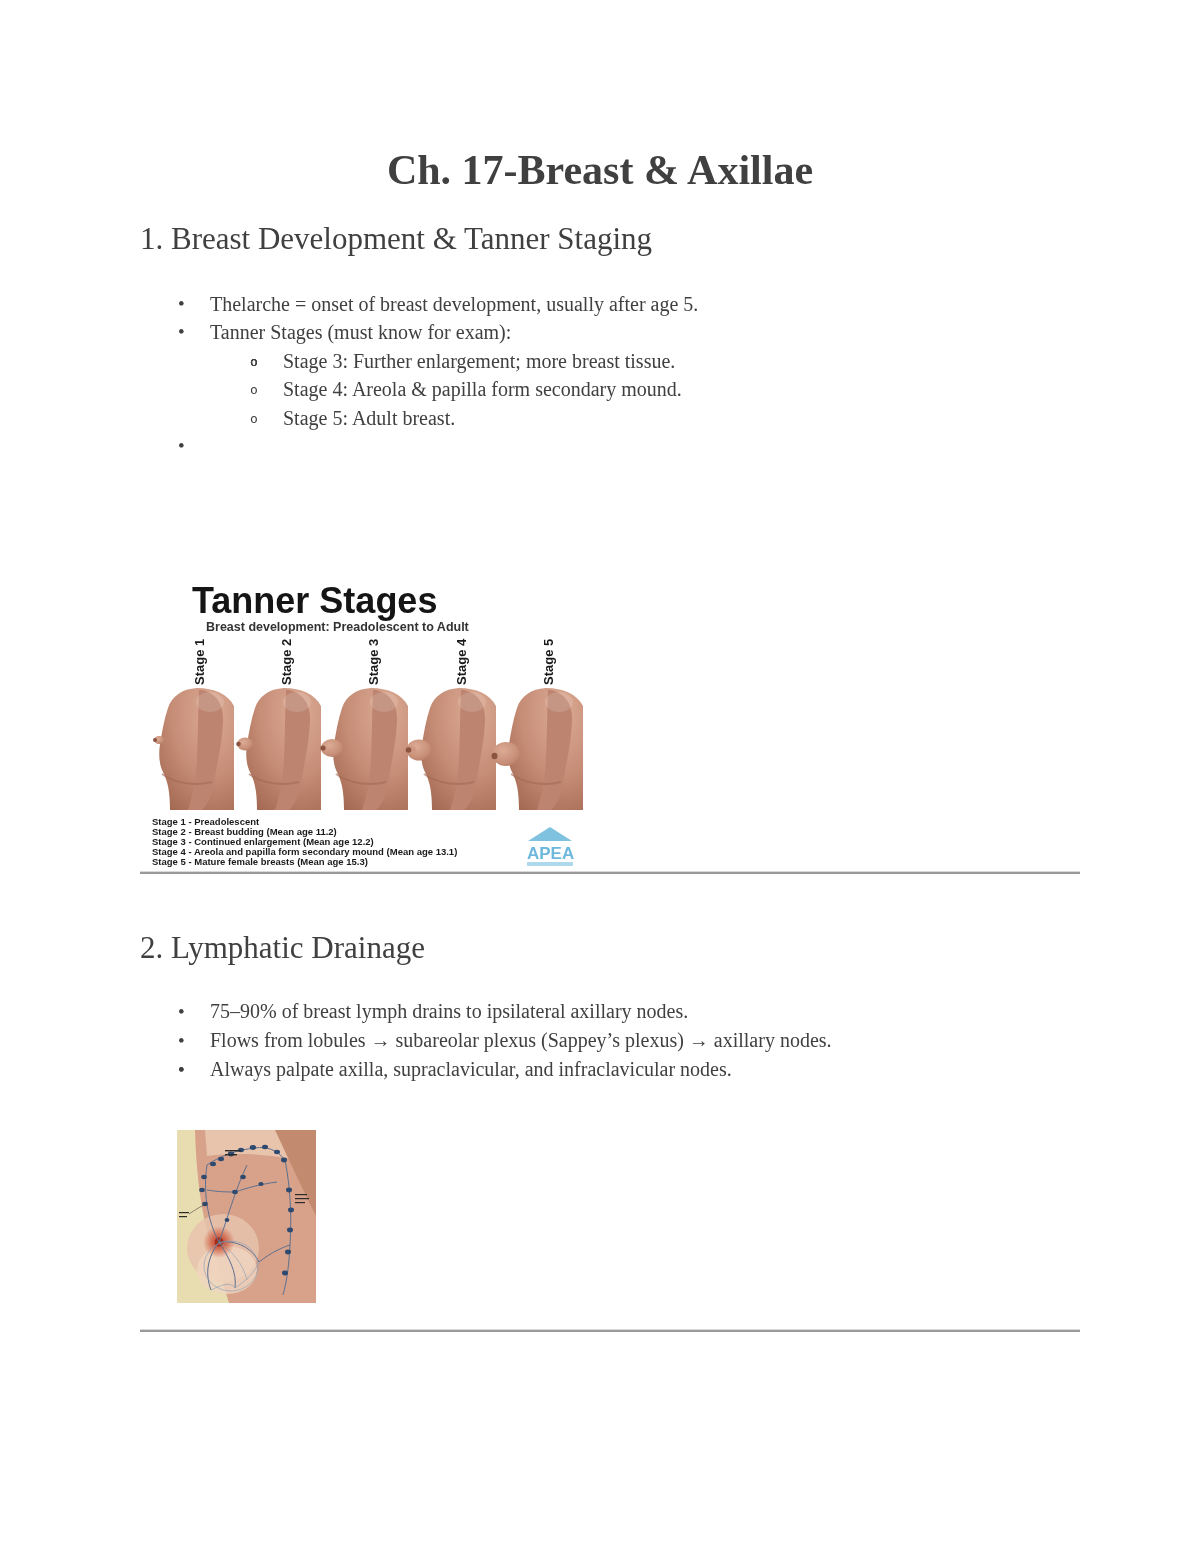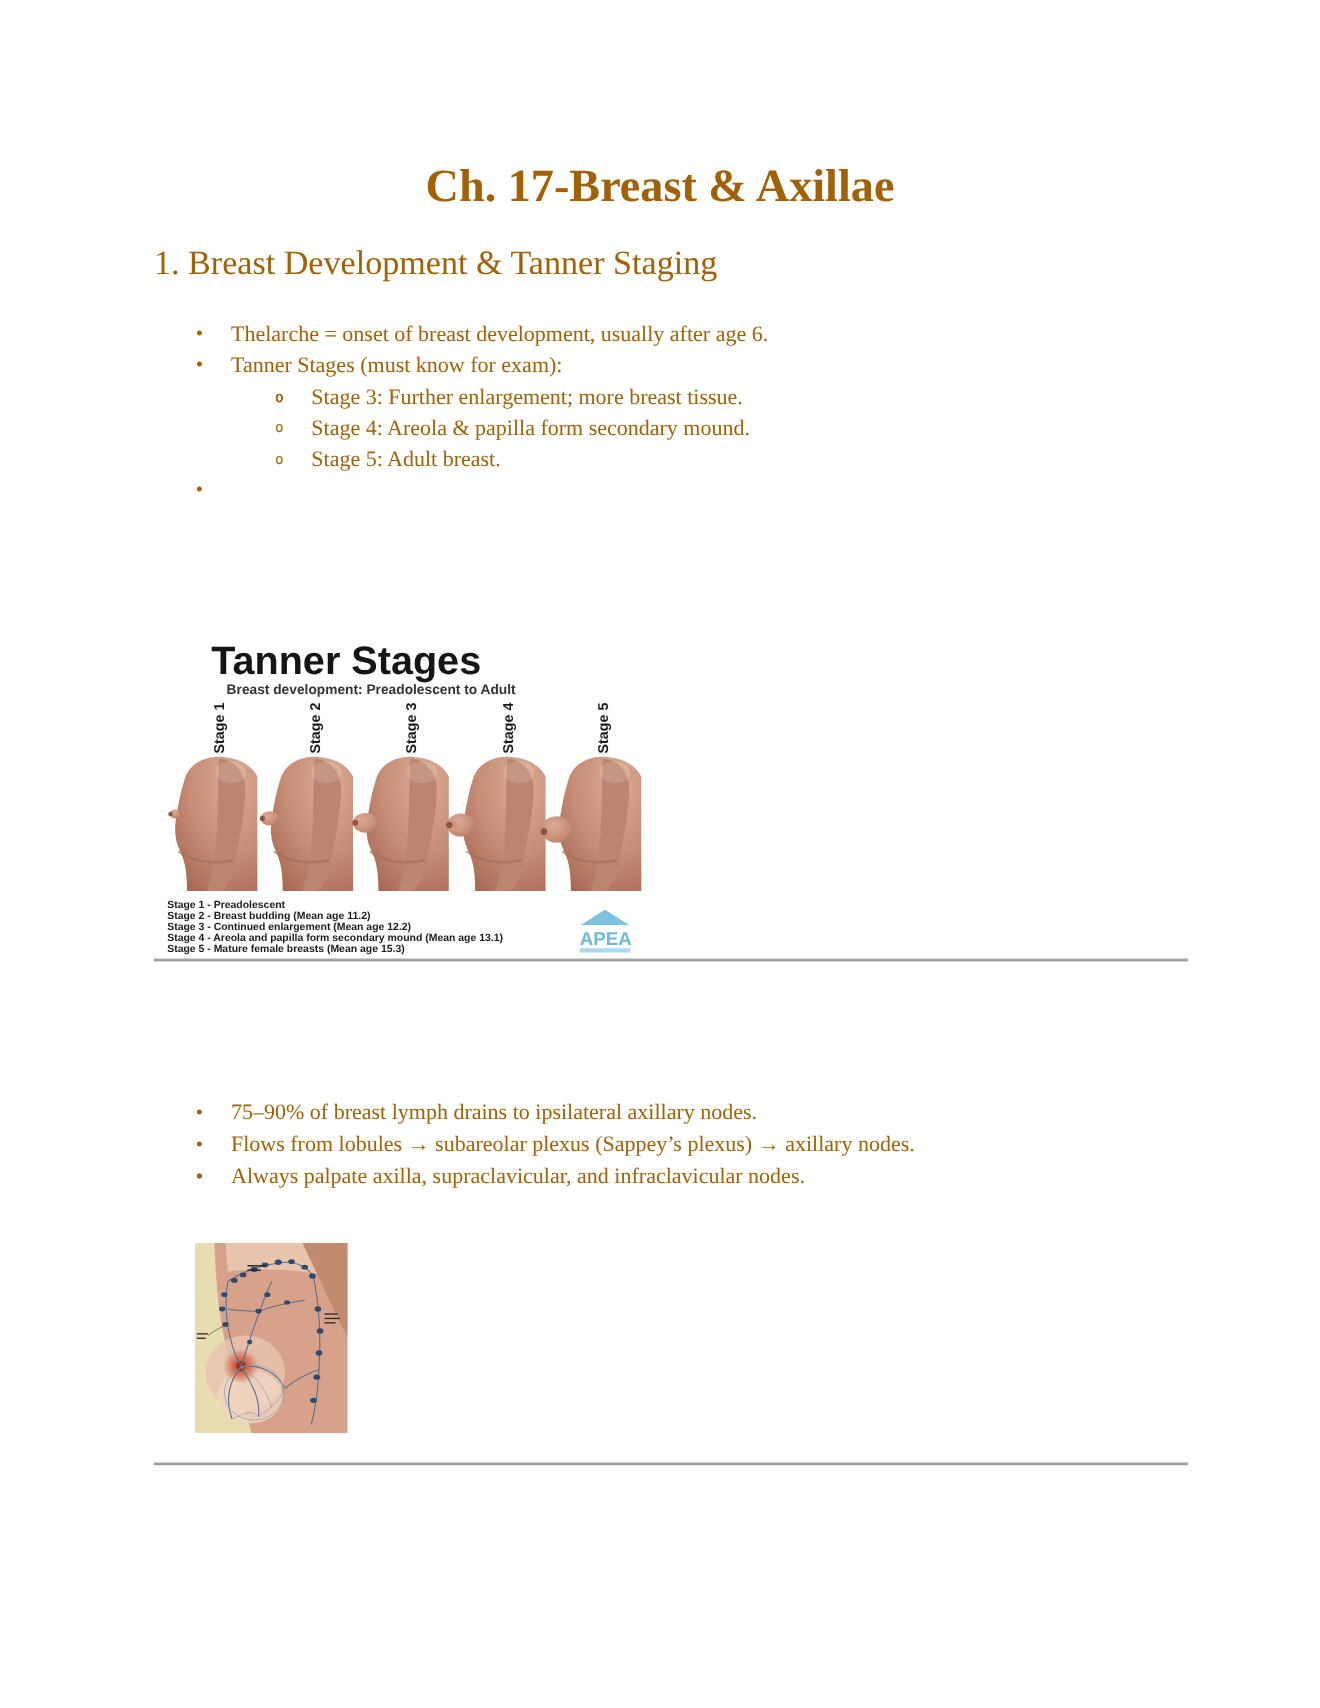--- a/index.html
+++ b/index.html
@@ -1,17 +1,17 @@
 <!DOCTYPE html>
 <html><head>
 <meta charset="utf-8">
 <style>
   html,body{margin:0;padding:0;background:#ffffff;}
   #page{position:relative;width:1200px;height:1553px;background:#ffffff;overflow:hidden;
-        font-family:"Liberation Serif",serif;color:#a16207;}
+        font-family:"Liberation Serif",serif;color:#404040;}
 
   .doc-title{position:absolute;top:146px;left:0;width:1200px;text-align:center;
              font-size:42px;font-weight:bold;line-height:48px;}
   .sec-heading{position:absolute;left:140px;font-size:31px;font-weight:normal;line-height:36px;}
   #sec1-heading{top:221px;}
   #sec2-heading{top:930px;}
 
   .blist{position:absolute;left:0;width:1100px;font-size:20px;}
   #sec1-list{top:290px;}
   #sec2-list{top:997px;}
@@ -40,21 +40,21 @@
 
 <div id="page">
 
   <div class="doc-title">Ch. 17-Breast &amp; Axillae</div>
 
   <div class="sec-heading" id="sec1-heading">1. Breast Development &amp; Tanner Staging</div>
 
   <div class="blist" id="sec1-list">
     <div class="li l1">
       <span class="mk">•</span>
-      <span class="tx"><b>Thelarche</b><span> = onset of breast development, usually after age 6.</span></span>
+      <span class="tx"><b>Thelarche</b><span> = onset of breast development, usually after age 5.</span></span>
     </div>
     <div class="li l1">
       <span class="mk">•</span>
       <span class="tx"><b>Tanner Stages</b><span> (must know for exam):</span></span>
     </div>
     <div class="li l2">
       <span class="mk">o</span>
     </div>
     <div class="li l2">
       <span class="mk">o</span>
@@ -151,20 +151,21 @@
       <g>
         <path d="M388 266 L410 252 L432 266 Z" fill="#7fc2e0"></path>
         <text x="387" y="284" font-family="Liberation Sans, sans-serif" font-size="17" font-weight="bold" fill="#6db8dc">APEA</text>
         <rect x="387" y="287" width="46" height="4" fill="#aed9ec"></rect>
       </g>
     </svg>
   </div>
 
   <div class="hrule" id="hrule-1"></div>
 
+  <div class="sec-heading" id="sec2-heading">2. Lymphatic Drainage</div>
 
   <div class="blist" id="sec2-list">
     <div class="li l1">
       <span class="mk">•</span>
       <span class="tx"><span>75–90% of breast lymph drains </span><b>to ipsilateral axillary nodes</b><span>.</span></span>
     </div>
     <div class="li l1">
       <span class="mk">•</span>
       <span class="tx"><span>Flows from lobules → subareolar plexus (Sappey’s plexus) → axillary nodes.</span></span>
     </div>

